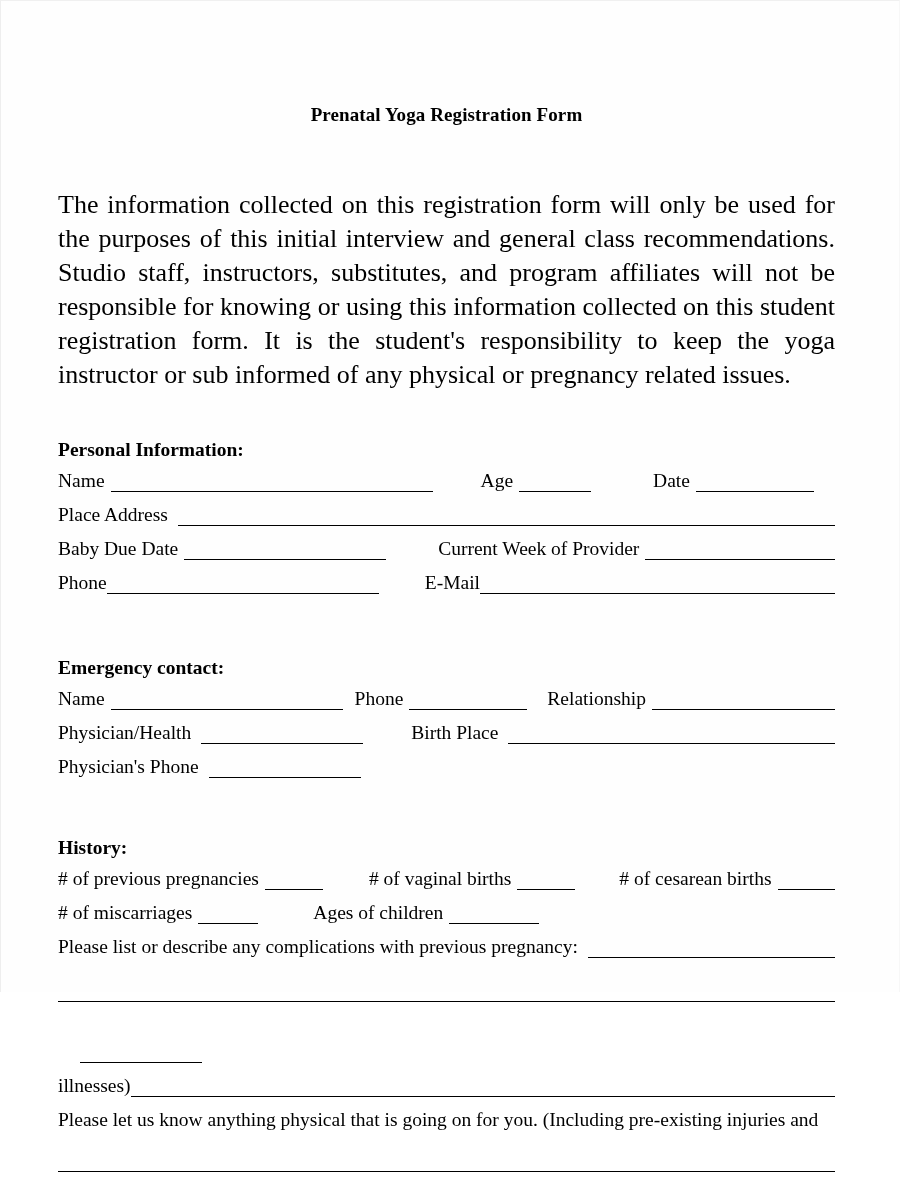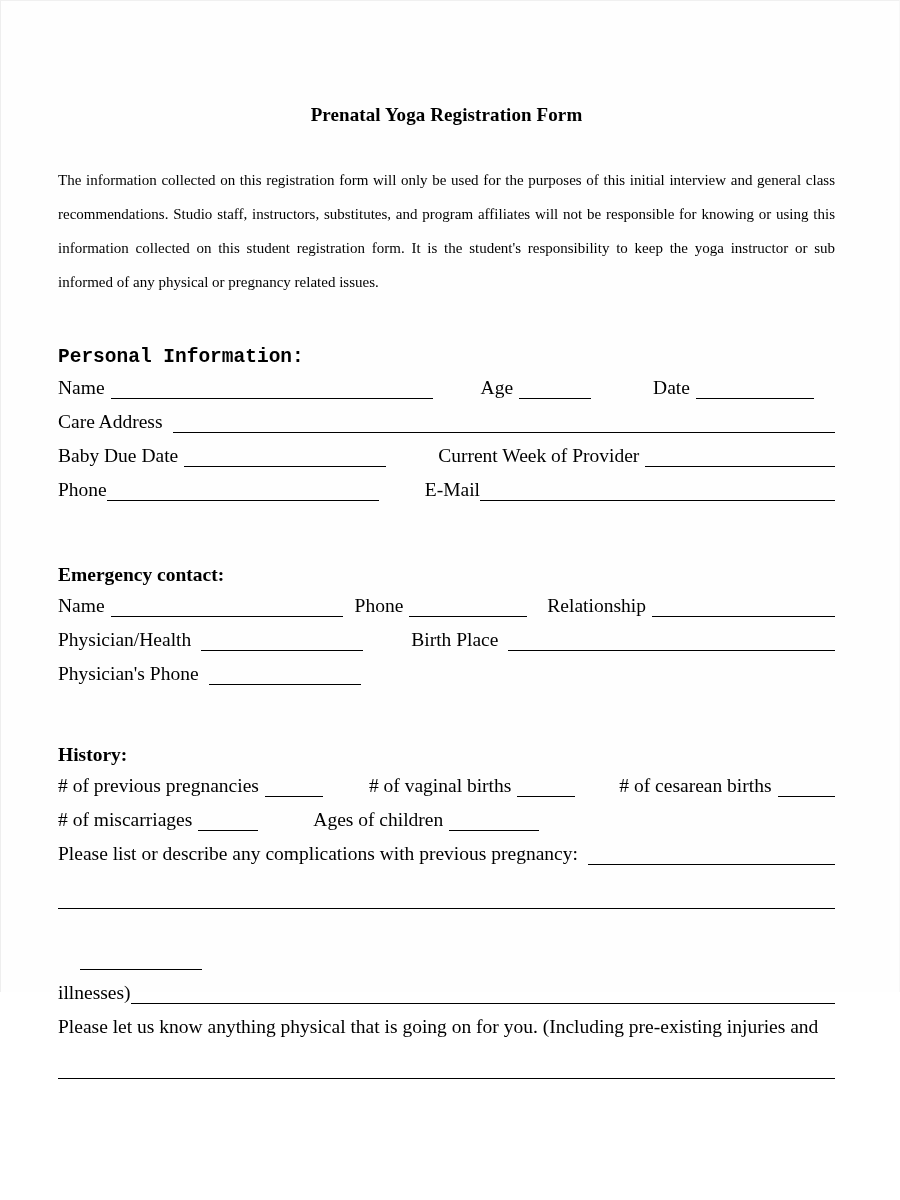--- a/index.html
+++ b/index.html
@@ -38,35 +38,35 @@
   .form-title {
     font-weight: bold;
     font-size: 19px;
     text-align: center;
     margin-top: 103px;
     letter-spacing: 0.1px;
   }
 
   
   .intro {
-    margin-top: 37px;
-    font-size: 15px;
+    margin-top: 62px;
+    font-size: 26px;
     line-height: 34px;
     text-align: justify;
     text-justify: inter-word;
   }
 
   
   .section-heading {
     font-weight: bold;
     font-size: 19.5px;
     line-height: 28px;
   }
 
-  .sec-personal  { margin-top: 44px; font-family: Liberation Mono, monospace; }
+  .sec-personal  { margin-top: 44px; }
   .sec-emergency { margin-top: 54px; }
   .sec-history   { margin-top: 50px; }
 
   
   .row {
     display: flex;
     align-items: baseline;
     font-size: 19.5px;
     line-height: 34px;
     white-space: nowrap;
@@ -124,21 +124,21 @@
       <span class="label">Age</span>
       <span class="gap-sm"></span>
       <span class="rule" style="width:72px"></span>
       <span class="col" style="width:62px"></span>
       <span class="label">Date</span>
       <span class="gap-sm"></span>
       <span class="rule" style="width:118px"></span>
     </div>
 
     <div class="row">
-      <span class="label">Care Address</span>
+      <span class="label">Place Address</span>
       <span class="gap-md"></span>
       <span class="rule grow"></span>
     </div>
 
     <div class="row">
       <span class="label">Baby Due Date</span>
       <span class="gap-sm"></span>
       <span class="rule" style="width:202px"></span>
       <span class="col" style="width:52px"></span>
       <span class="label">Current Week of Provider</span>

